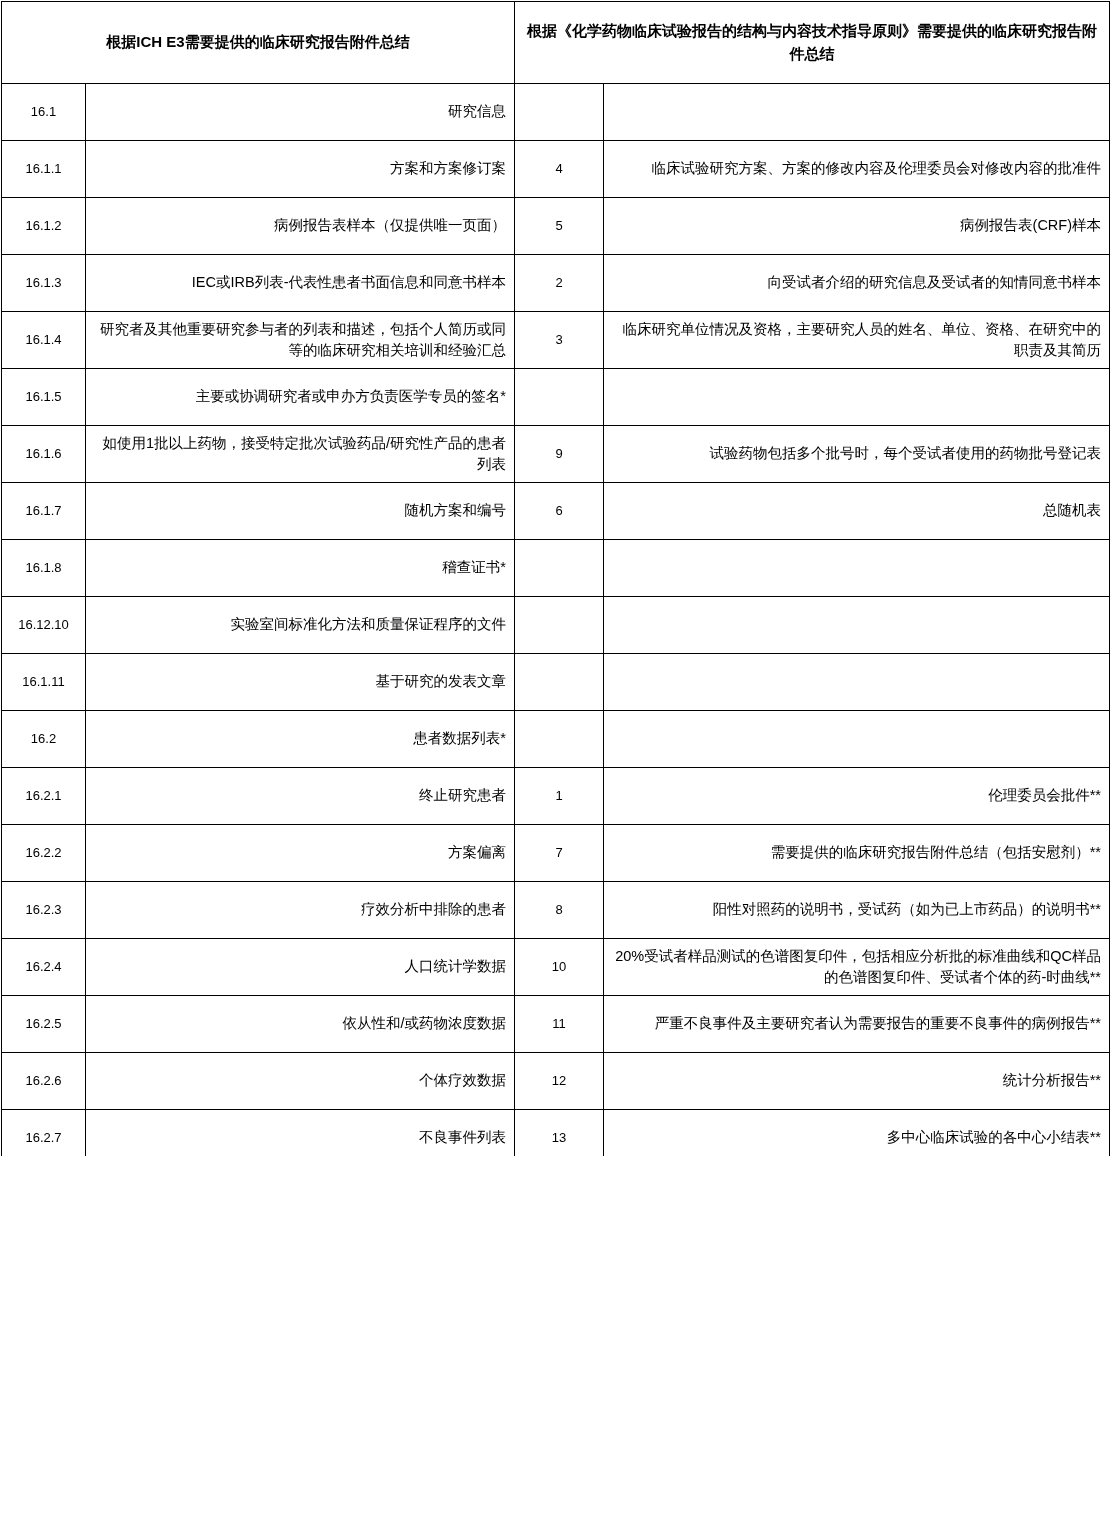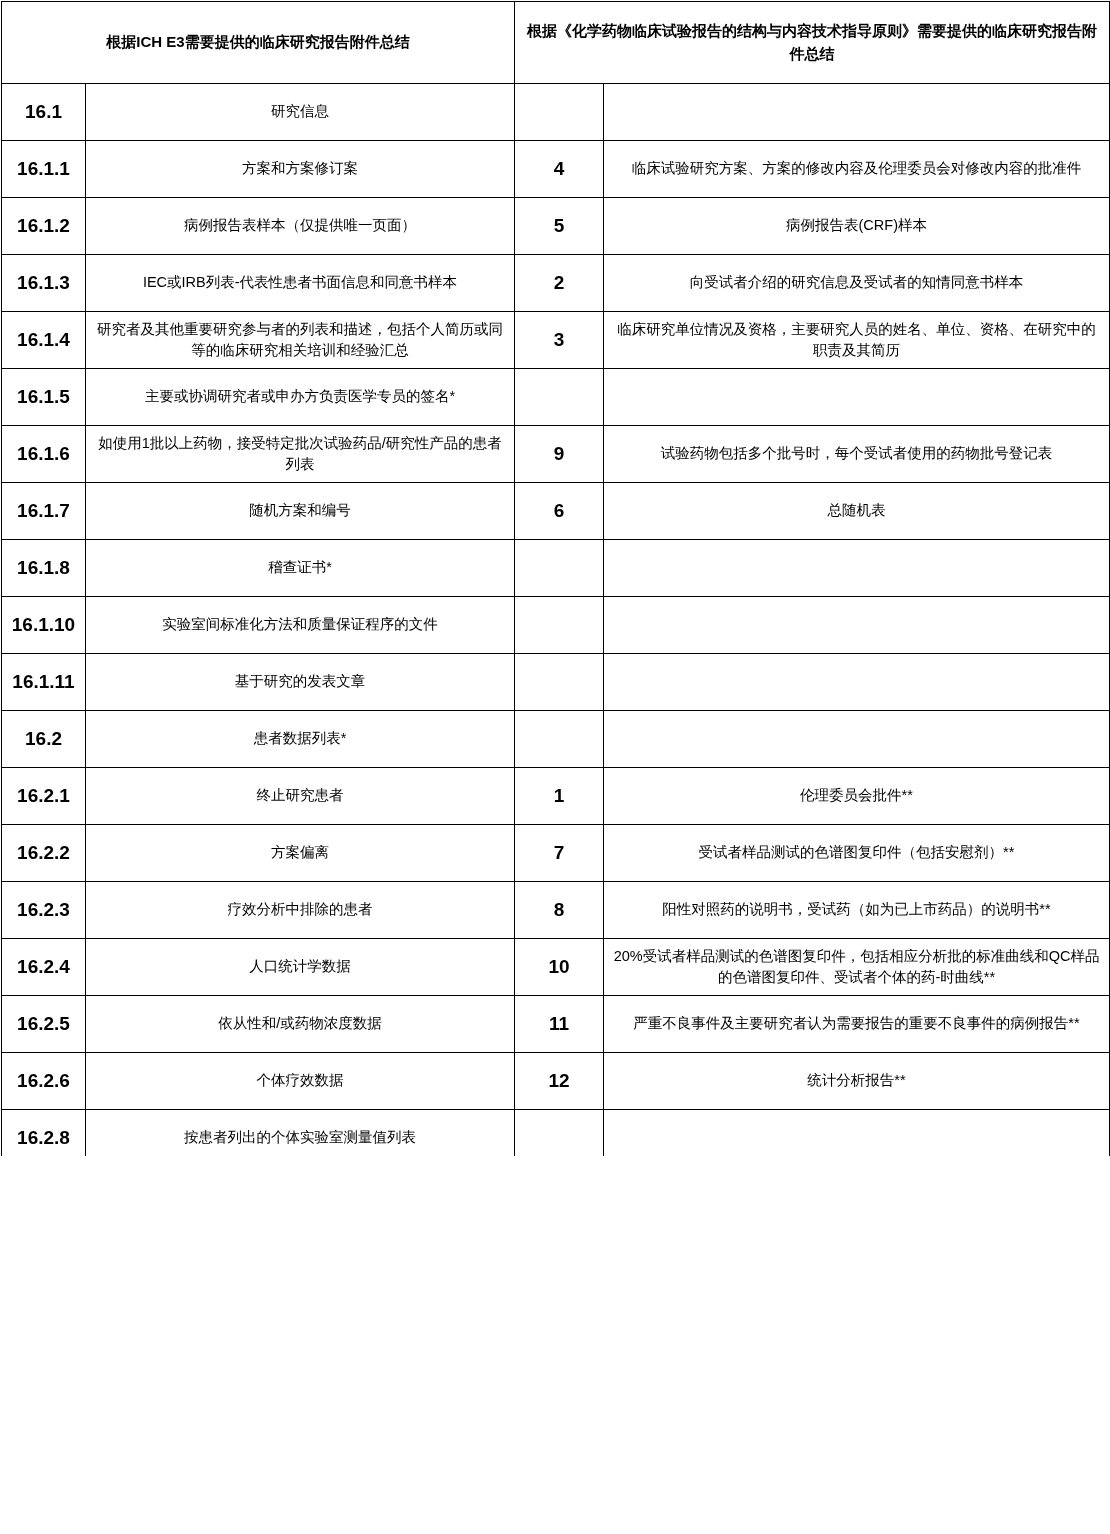--- a/index.html
+++ b/index.html
@@ -49,26 +49,26 @@
     line-height: 1.5;
     height: 69px;
     padding: 6px 10px;
   }
   th.head-left  { }
   th.head-right { }
 
   
   tr.data-row td { height: 50px; }
   tr.data-row td.num-cell {
-    font-size: 19px;
-    font-weight: bold;
+    font-size: 13px;
   }
   tr.data-row td.text-cell {
     padding-left: 8px;
     padding-right: 8px;
+    text-align: right;
   }
   td.empty-cell { }
 </style>
 </head>
 <body>
 
 <div id="page">
   <table class="ich-table">
     <colgroup>
       <col class="c-num">
@@ -131,21 +131,21 @@
           <td class="num-cell">6</td>
           <td class="text-cell">总随机表</td>
         </tr>
         <tr class="data-row">
           <td class="num-cell">16.1.8</td>
           <td class="text-cell">稽查证书*</td>
           <td class="num-cell empty-cell"></td>
           <td class="text-cell empty-cell"></td>
         </tr>
         <tr class="data-row">
-          <td class="num-cell">16.1.10</td>
+          <td class="num-cell">16.12.10</td>
           <td class="text-cell">实验室间标准化方法和质量保证程序的文件</td>
           <td class="num-cell empty-cell"></td>
           <td class="text-cell empty-cell"></td>
         </tr>
         <tr class="data-row">
           <td class="num-cell">16.1.11</td>
           <td class="text-cell">基于研究的发表文章</td>
           <td class="num-cell empty-cell"></td>
           <td class="text-cell empty-cell"></td>
         </tr>
@@ -158,21 +158,21 @@
         <tr class="data-row">
           <td class="num-cell">16.2.1</td>
           <td class="text-cell">终止研究患者</td>
           <td class="num-cell">1</td>
           <td class="text-cell">伦理委员会批件**</td>
         </tr>
         <tr class="data-row">
           <td class="num-cell">16.2.2</td>
           <td class="text-cell">方案偏离</td>
           <td class="num-cell">7</td>
-          <td class="text-cell">受试者样品测试的色谱图复印件（包括安慰剂）**</td>
+          <td class="text-cell">需要提供的临床研究报告附件总结（包括安慰剂）**</td>
         </tr>
         <tr class="data-row">
           <td class="num-cell">16.2.3</td>
           <td class="text-cell">疗效分析中排除的患者</td>
           <td class="num-cell">8</td>
           <td class="text-cell">阳性对照药的说明书，受试药（如为已上市药品）的说明书**</td>
         </tr>
         <tr class="data-row">
           <td class="num-cell">16.2.4</td>
           <td class="text-cell">人口统计学数据</td>
@@ -185,20 +185,26 @@
           <td class="num-cell">11</td>
           <td class="text-cell">严重不良事件及主要研究者认为需要报告的重要不良事件的病例报告**</td>
         </tr>
         <tr class="data-row">
           <td class="num-cell">16.2.6</td>
           <td class="text-cell">个体疗效数据</td>
           <td class="num-cell">12</td>
           <td class="text-cell">统计分析报告**</td>
         </tr>
         <tr class="data-row">
+          <td class="num-cell">16.2.7</td>
+          <td class="text-cell">不良事件列表</td>
+          <td class="num-cell">13</td>
+          <td class="text-cell">多中心临床试验的各中心小结表**</td>
+        </tr>
+        <tr class="data-row">
           <td class="num-cell">16.2.8</td>
           <td class="text-cell">按患者列出的个体实验室测量值列表</td>
           <td class="num-cell empty-cell"></td>
           <td class="text-cell empty-cell"></td>
         </tr>
         <tr class="data-row">
           <td class="num-cell">16.3</td>
           <td class="text-cell">病例报告表*</td>
           <td class="num-cell empty-cell"></td>
           <td class="text-cell empty-cell"></td>

